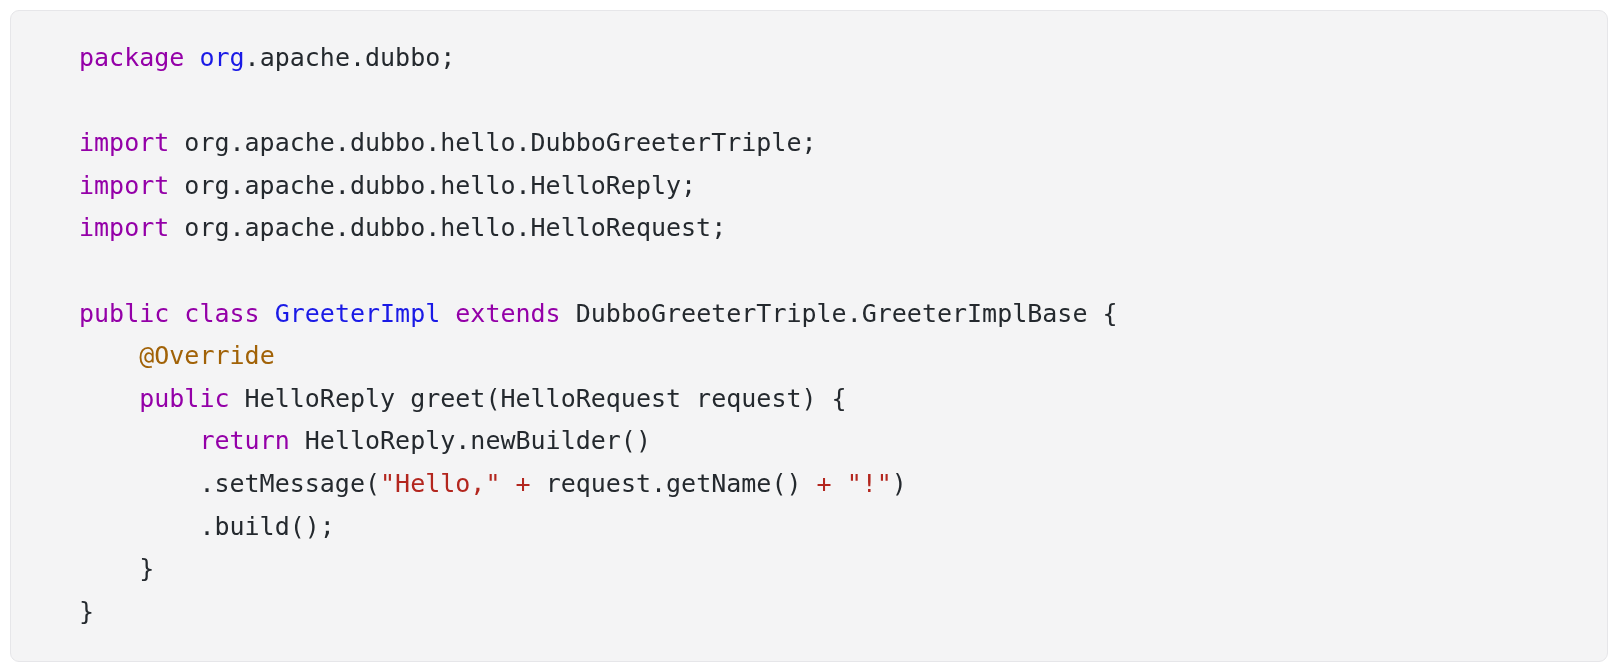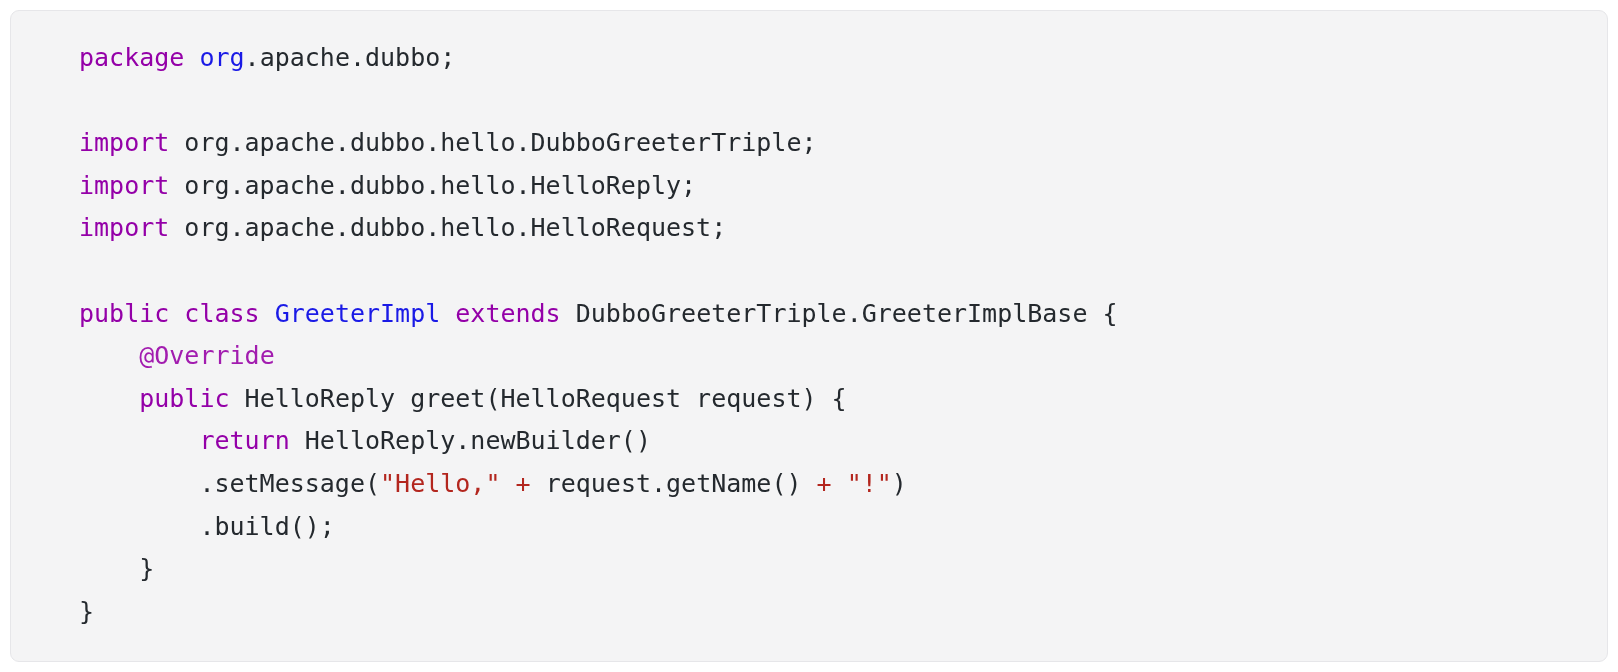--- a/index.html
+++ b/index.html
@@ -52,21 +52,21 @@
     display: block;
     height: 42.6px;
     white-space: pre;
   }
 
   
   .kw   { color: #9400a8; }            
   .typ  { color: #1a1ae6; }            
   .str  { color: #b3261e; }            
   .op   { color: #b3261e; }            
-  .ann  { color: #a21caf; }            
+  .ann  { color: #a16207; }            
   .pln  { color: #24292e; }            
 </style>
 </head>
 <body>
 
 <div class="page">
   <div class="code-card">
     <pre class="code-block" id="code-root"><span class="line"><span class="kw">package </span><span class="typ">org</span><span class="pln">.apache.dubbo;</span></span><span class="line"><span class="pln"></span>&nbsp;</span><span class="line"><span class="kw">import </span><span class="pln">org.apache.dubbo.hello.DubboGreeterTriple;</span></span><span class="line"><span class="kw">import </span><span class="pln">org.apache.dubbo.hello.HelloReply;</span></span><span class="line"><span class="kw">import </span><span class="pln">org.apache.dubbo.hello.HelloRequest;</span></span><span class="line"><span class="pln"></span>&nbsp;</span><span class="line"><span class="kw">public class </span><span class="typ">GreeterImpl</span><span class="pln"> </span><span class="kw">extends</span><span class="pln"> DubboGreeterTriple.GreeterImplBase {</span></span><span class="line"><span class="pln">    </span><span class="ann">@Override</span></span><span class="line"><span class="pln">    </span><span class="kw">public</span><span class="pln"> HelloReply greet(HelloRequest request) {</span></span><span class="line"><span class="pln">        </span><span class="kw">return</span><span class="pln"> HelloReply.newBuilder()</span></span><span class="line"><span class="pln">        .setMessage(</span><span class="str">"Hello,"</span><span class="pln"> </span><span class="op">+</span><span class="pln"> request.getName() </span><span class="op">+</span><span class="pln"> </span><span class="str">"!"</span><span class="pln">)</span></span><span class="line"><span class="pln">        .build();</span></span><span class="line"><span class="pln">    }</span></span><span class="line"><span class="pln">}</span></span></pre>
   </div>
 </div>

